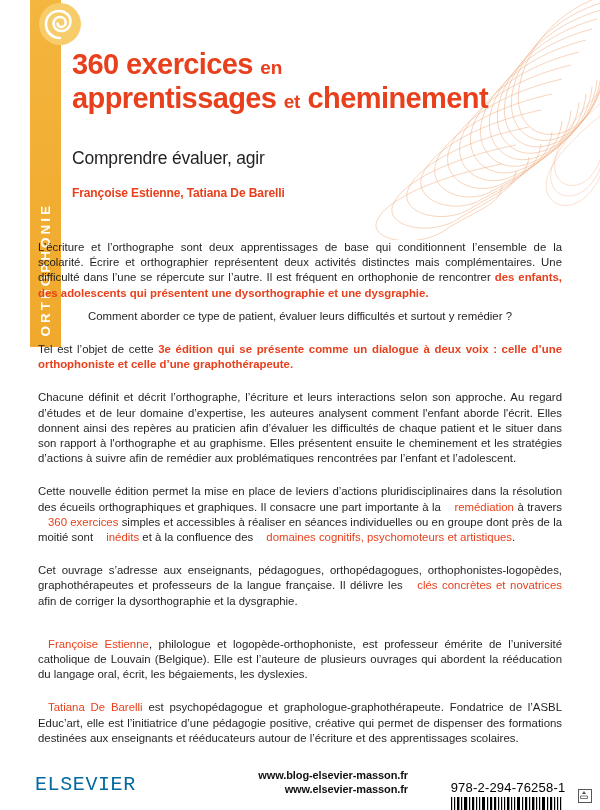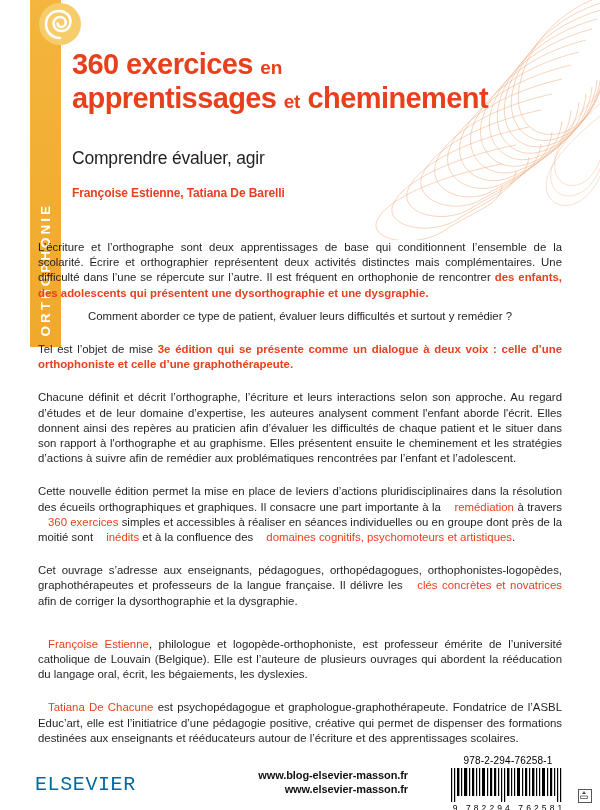--- a/index.html
+++ b/index.html
@@ -127,25 +127,26 @@
 
   
   .isbn-box {
     position: absolute;
     left: 446px;
     top: 755px;
     width: 124px;
     text-align: center;
   }
   .isbn-text {
-    font-size: 10px;
+    font-size: 13px;
     color: #000;
     font-family: "Liberation Sans", sans-serif;
     letter-spacing: 0.2px;
     margin-bottom: 2px;
+    margin-top: 25px;
   }
   .barcode {
     display: block;
     margin: 0 auto;
   }
   .barcode-digits {
     font-size: 8.5px;
     font-family: "Liberation Sans", sans-serif;
     letter-spacing: 3.1px;
     margin-top: 1px;
@@ -231,42 +232,42 @@
   <div class="authors">Françoise Estienne, Tatiana De Barelli</div>
 
   <div class="body-copy">
 
     <p><span>L’écriture et l’orthographe sont deux apprentissages de base qui conditionnent l’ensemble de la scolarité. Écrire et orthographier représentent deux activités distinctes mais complémentaires. Une difficulté dans l’une se répercute sur l’autre. Il est fréquent en orthophonie de rencontrer </span><span class="hl">des enfants, des adolescents qui présentent une dysorthographie et une dysgraphie</span><span class="hl">.</span></p>
 
     <p class="nojust">Comment aborder ce type de patient, évaluer leurs difficultés et surtout y remédier ?</p>
 
     <div class="para-gap"></div>
 
-    <p><span>Tel est l’objet de mise </span><span class="hl">3e édition qui se présente comme un dialogue à deux voix : celle d’une orthophoniste et celle d’une graphothérapeute</span><span class="hl">.</span></p>
+    <p><span>Tel est l’objet de cette </span><span class="hl">3e édition qui se présente comme un dialogue à deux voix : celle d’une orthophoniste et celle d’une graphothérapeute</span><span class="hl">.</span></p>
 
     <div class="para-gap"></div>
 
     <p>Chacune définit et décrit l’orthographe, l’écriture et leurs interactions selon son approche. Au regard d’études et de leur domaine d’expertise, les auteures analysent comment l'enfant aborde l'écrit. Elles donnent ainsi des repères au praticien afin d’évaluer les difficultés de chaque patient et le situer dans son rapport à l'orthographe et au graphisme. Elles présentent ensuite le cheminement et les stratégies d’actions à suivre afin de remédier aux problématiques rencontrées par l’enfant et l’adolescent.</p>
 
     <div class="para-gap"></div>
 
     <p><span>Cette nouvelle édition permet la mise en place de leviers d’actions pluridisciplinaires dans la résolution des écueils orthographiques et graphiques. Il consacre une part importante à la </span><span class="hl-light">remédiation</span><span> à travers </span><span class="hl-light">360 exercices</span><span> simples et accessibles à réaliser en séances individuelles ou en groupe dont près de la moitié sont </span><span class="hl-light">inédits</span><span> et à la confluence des </span><span class="hl-light">domaines cognitifs, psychomoteurs et artistiques</span><span>.</span></p>
 
     <div class="para-gap"></div>
 
     <p><span>Cet ouvrage s’adresse aux enseignants, pédagogues, orthopédagogues, orthophonistes-logopèdes, graphothérapeutes et professeurs de la langue française. Il délivre les </span><span class="hl-light">clés concrètes et novatrices</span><span>  afin de corriger la dysorthographie et la dysgraphie.</span></p>
 
     <div class="para-gap"></div>
     <div class="para-gap"></div>
 
     <p><span class="hl-light">Françoise Estienne</span><span>, philologue et logopède-orthophoniste, est professeur émérite de l’université catholique de Louvain (Belgique). Elle est l’auteure de plusieurs ouvrages qui abordent la rééducation du langage oral, écrit, les bégaiements, les dyslexies.</span></p>
 
     <div class="para-gap"></div>
 
-    <p><span class="hl-light">Tatiana De Chacune</span><span> est psychopédagogue et graphologue-graphothérapeute. Fondatrice de l’ASBL Educ’art, elle est l’initiatrice d’une pédagogie positive, créative qui permet de dispenser des formations destinées aux enseignants et rééducateurs autour de l’écriture et des apprentissages scolaires.</span></p>
+    <p><span class="hl-light">Tatiana De Barelli</span><span> est psychopédagogue et graphologue-graphothérapeute. Fondatrice de l’ASBL Educ’art, elle est l’initiatrice d’une pédagogie positive, créative qui permet de dispenser des formations destinées aux enseignants et rééducateurs autour de l’écriture et des apprentissages scolaires.</span></p>
 
     <div class="para-gap"></div>
 
   </div>
 
   <div class="isbn-box">
     <div class="isbn-text">978-2-294-76258-1</div>
     <svg class="barcode" width="122" height="34" viewBox="0 0 122 34" xmlns="http://www.w3.org/2000/svg">
       <rect x="0" y="0" width="122" height="34" fill="#ffffff"></rect>
       <g fill="#000000">

